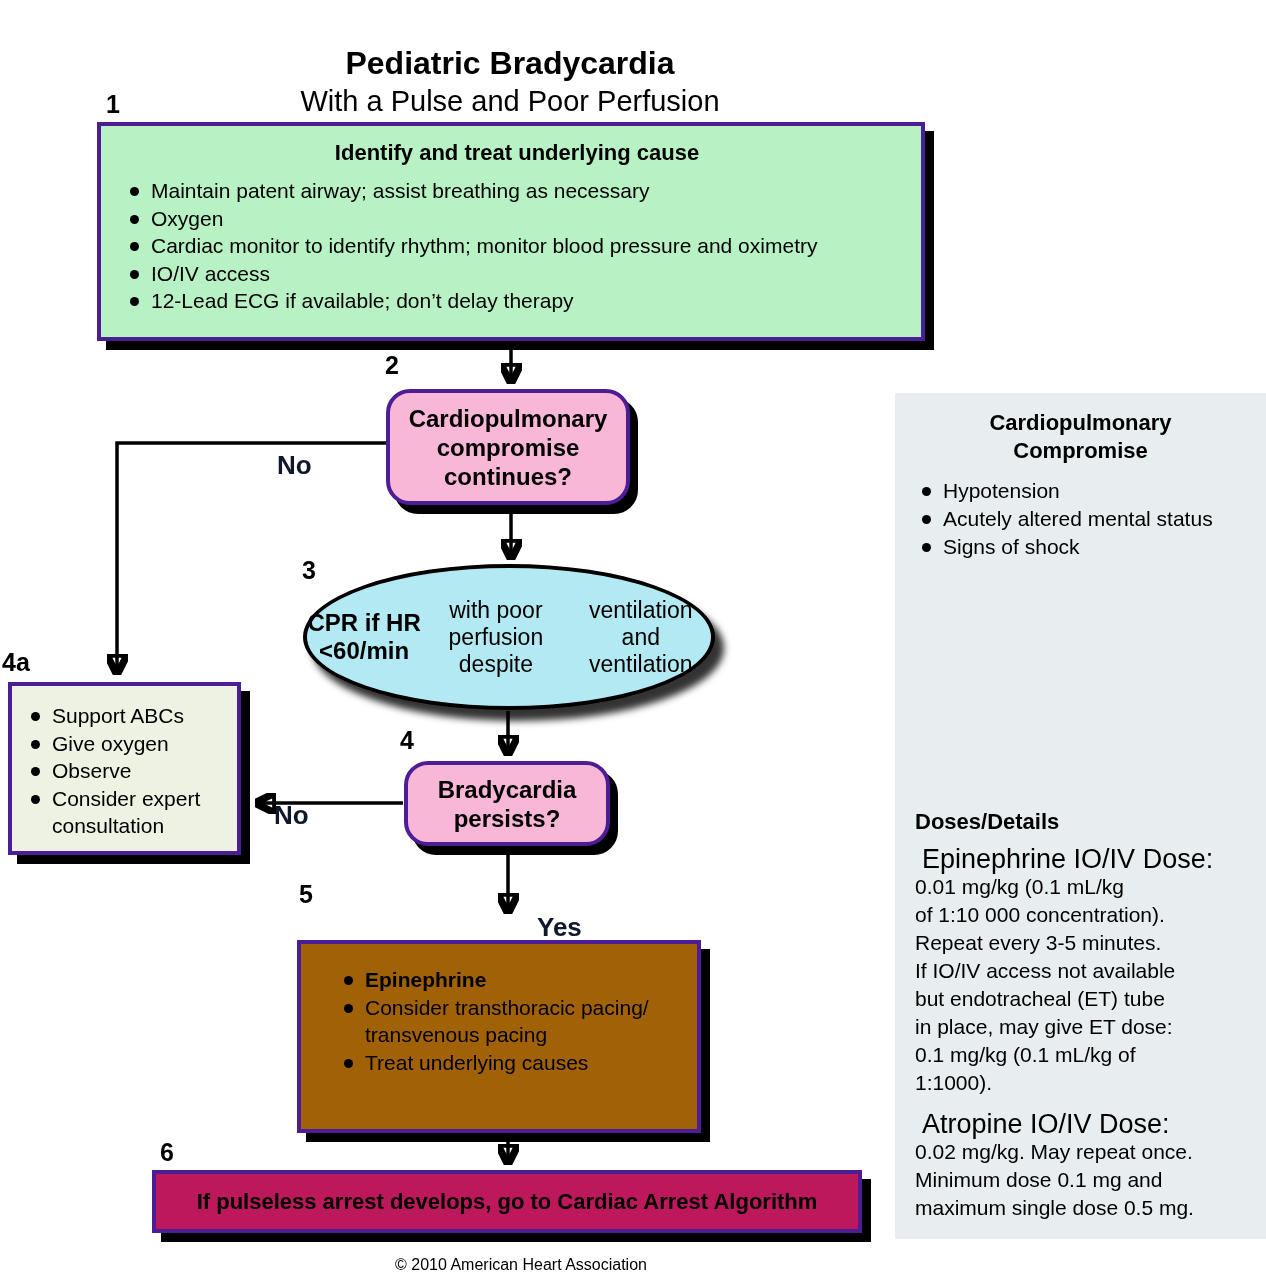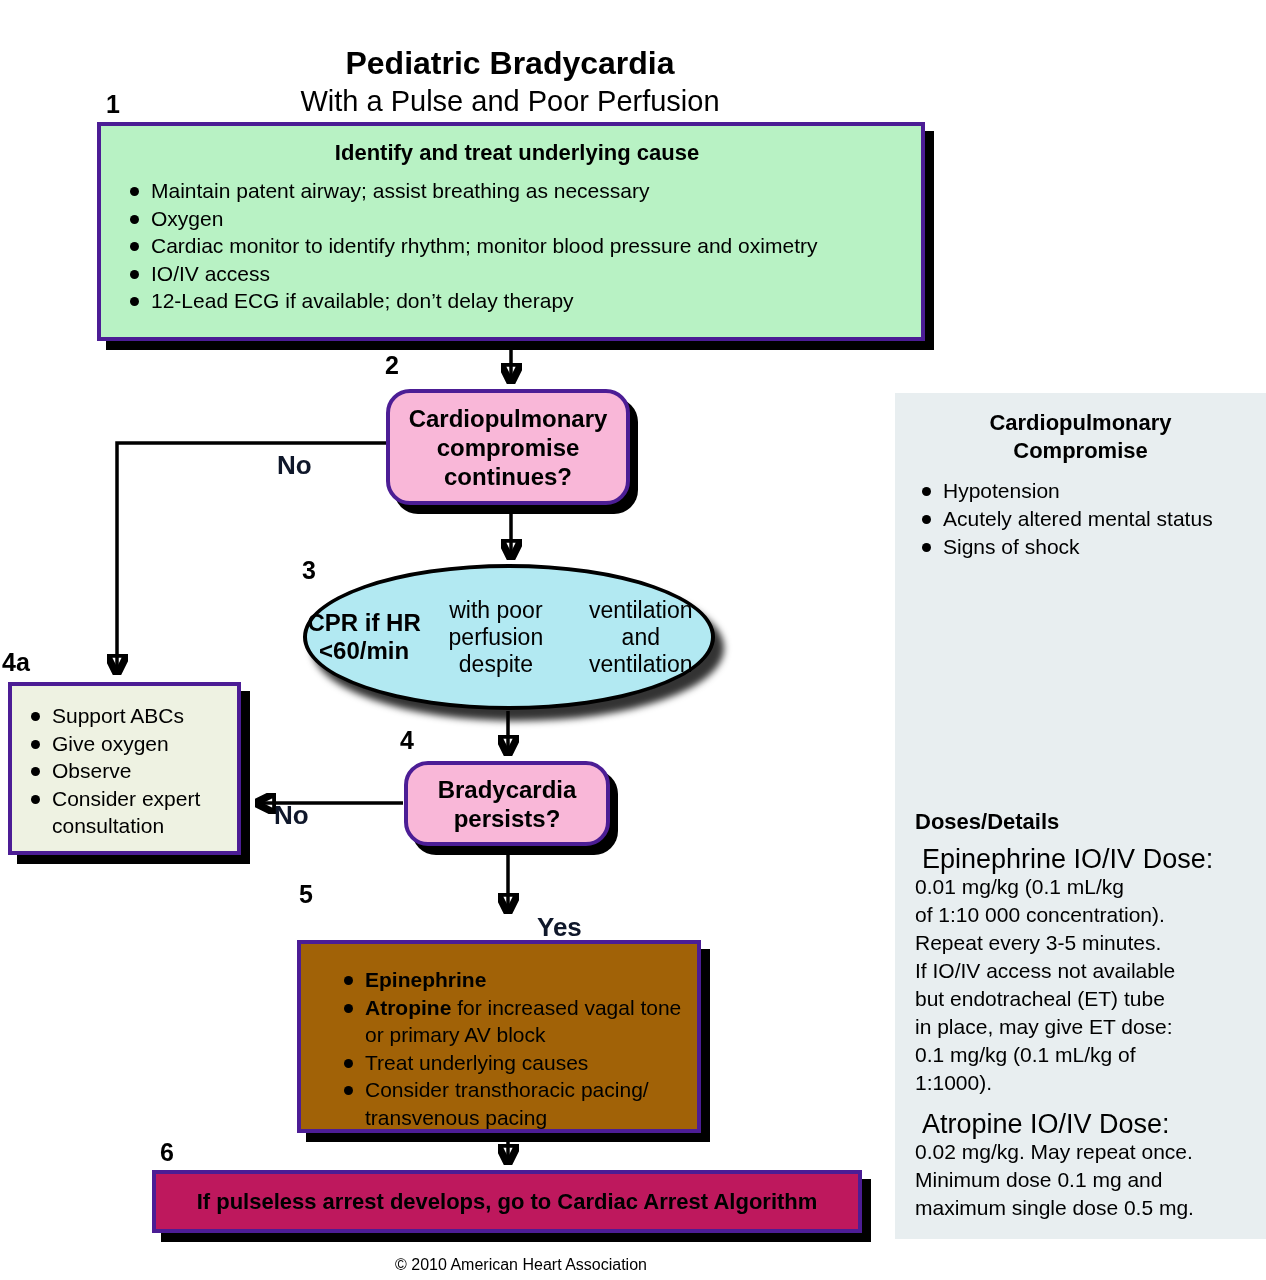--- a/index.html
+++ b/index.html
@@ -124,23 +124,22 @@
         <li>Support ABCs</li>
         <li>Give oxygen</li>
         <li>Observe</li>
         <li>Consider expert consultation</li>
       </ul>
   </div>
 
   <div class="box box-cyan5">
     <ul class="bullets">
         <li><span style="font-weight: bold;">Epinephrine</span></li>
-        <li><span style="font-weight: bold;">Atropine</span><span> for increased vagal tone or primary AV block</span></li>
+        <li><span>Consider transthoracic pacing/ transvenous pacing</span></li>
         <li><span>Treat underlying causes</span></li>
-        <li><span>Consider transthoracic pacing/ transvenous pacing</span></li>
       </ul>
   </div>
 
   <div class="box box-ivory6">
     <div class="t">If pulseless arrest develops, go to Cardiac Arrest Algorithm</div>
   </div>
 
   <div class="side-panel">
     <div class="compromise">
       <div class="pt">Cardiopulmonary

